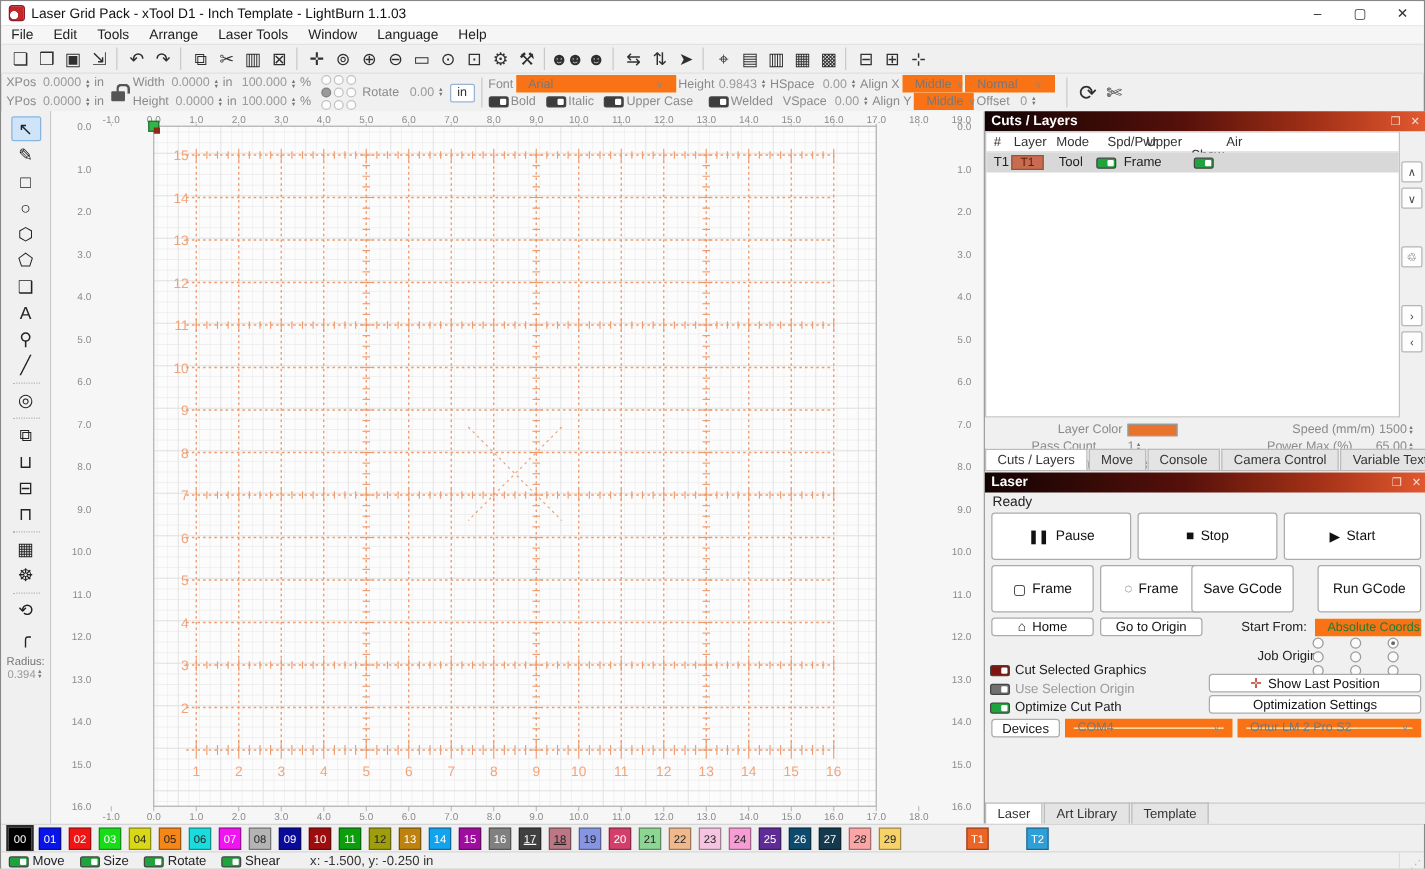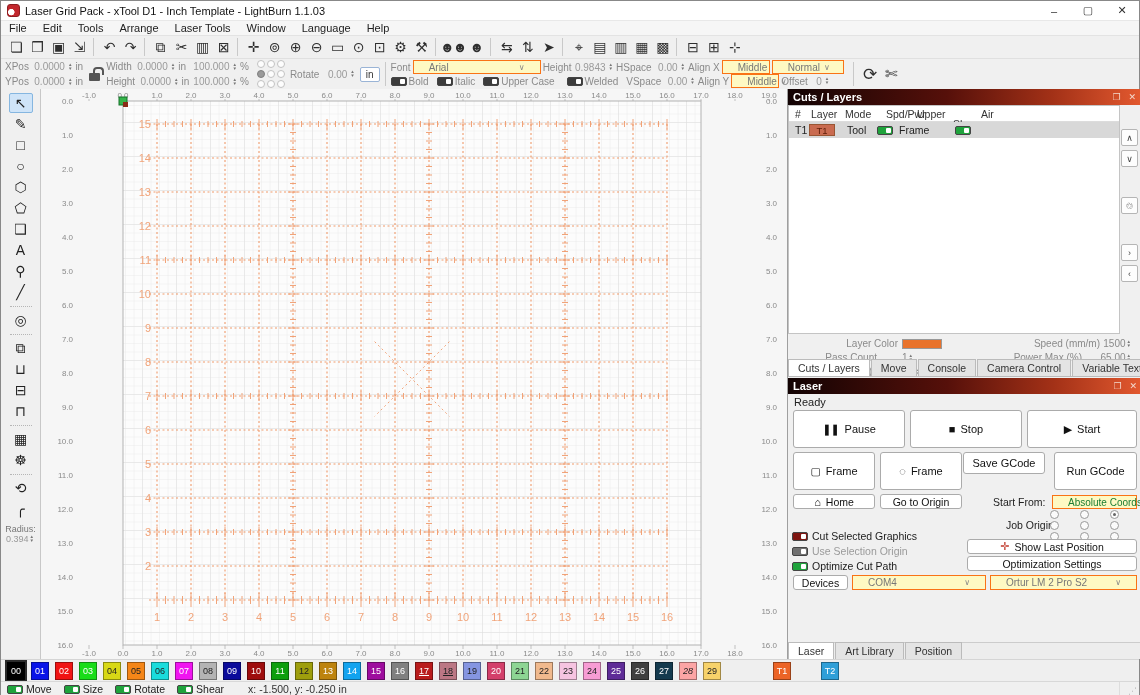--- a/index.html
+++ b/index.html
@@ -26,21 +26,21 @@
   .val{color:#9a9a9a;min-width:34px;text-align:right;white-space:nowrap}
   .spin{display:inline-flex;flex-direction:column;line-height:4px;font-size:4.5px;color:#777;margin:0 1px}
   .spin i{font-style:normal}
   .unit{color:#8a8a8a}
   .padlock{position:relative;width:11px;height:8px;background:#555;border-radius:1px;margin:6px 6px 0 2px}
   .padlock::before{content:"";position:absolute;left:4px;top:-6px;width:7px;height:6px;border:2px solid #555;border-bottom:none;border-radius:4px 4px 0 0}
   .circles{display:grid;grid-template-columns:repeat(3,9px);grid-template-rows:repeat(3,9px);gap:1px;margin:0 4px}
   .circles span{width:8px;height:8px;border-radius:50%;border:1px solid #c2c2c2;background:#fdfdfd}
   .circles span.on{background:#9a9a9a;border-color:#7f7f7f}
   .inbtn{border:1px solid #9ab4d6;background:#fff;border-radius:2px;padding:1px 5px;color:#333;font-size:10px}
-  .combo{display:inline-flex;align-items:center;justify-content:space-between;border:1px solid #f97316;background:#fef9c3;height:14px;padding:0 15px;color:#777;font-size:10px;white-space:nowrap}
+  .combo{display:inline-flex;align-items:center;justify-content:space-between;border:7px solid #f97316;background:#fef9c3;height:14px;padding:0 3px;color:#777;font-size:10px;white-space:nowrap}
   .combo .caret{color:#888;font-size:8px;margin-left:4px}
   .sw{display:inline-block;width:16px;height:9px;border:1px solid #444;border-radius:2px;position:relative;flex:none}
   .sw::after{content:"";position:absolute;right:1px;top:1px;width:5px;height:5px;background:#fff;border-radius:1px}
   .sw.dark{background:#3c3c3c}.sw.green{background:#1fa33c}.sw.red{background:#7e1510}.sw.gray{background:#707070}
   .vsep{width:1px;height:24px;background:#c9c9c9;margin:0 5px}
   
   #tools{position:absolute;left:0;top:88px;width:40px;height:570px;background:#f0f0f0;border-right:1px solid #c8c8c8;display:flex;flex-direction:column;align-items:center;padding-top:4px}
   .tool{width:24px;height:20px;display:flex;align-items:center;justify-content:center;font-size:14px;color:#222;border-radius:2px;margin:0 0 1px}
   .tool.sel{background:#cfe4f8;border:1px solid #85b6e0}
   .tgsep{width:22px;border-top:1px dotted #b5b5b5;margin:3px 0}
@@ -1119,21 +1119,21 @@
           <span>Start</span>
         </div>
       <div class="bigbtn" style="left:5px;top:74px;width:82px;height:38px">
           <span class="bicon">▢</span>
           <span>Frame</span>
         </div>
       <div class="bigbtn" style="left:92px;top:74px;width:82px;height:38px">
           <span class="bicon">◌</span>
           <span>Frame</span>
         </div>
-      <div class="bigbtn" style="left:175px;top:74px;width:82px;height:22px">
+      <div class="bigbtn" style="left:165px;top:74px;width:82px;height:38px">
           <span>Save GCode</span>
         </div>
       <div class="bigbtn" style="left:266px;top:74px;width:83px;height:38px">
           <span>Run GCode</span>
         </div>
       <div class="bigbtn slim" style="left:5px;top:116px;width:82px">
           <span class="bicon">⌂</span>
           <span>Home</span>
         </div>
       <div class="bigbtn slim" style="left:92px;top:116px;width:82px">
@@ -1184,21 +1184,21 @@
         </span>
       <span class="combo" style="position:absolute;left:202px;top:197px;width:147px;height:15px">
           <span>Ortur LM 2 Pro S2</span>
           <span class="caret">∨</span>
         </span>
     </div>
 
     <div id="docktabs">
         <span class="stab act">Laser</span>
         <span class="stab">Art Library</span>
-        <span class="stab">Position</span>
+        <span class="stab">Template</span>
       </div>
   </div>
 
   <div id="palettebar">
       <div class="swatch sel" style="background: rgb(0, 0, 0); color: rgb(255, 255, 255);">00</div>
       <div class="swatch" style="background: rgb(9, 20, 232); color: rgb(255, 255, 255);">01</div>
       <div class="swatch" style="background: rgb(240, 20, 20); color: rgb(255, 255, 255);">02</div>
       <div class="swatch" style="background: rgb(25, 220, 25); color: rgb(255, 255, 255);">03</div>
       <div class="swatch" style="background: rgb(216, 216, 22); color: rgb(34, 34, 34);">04</div>
       <div class="swatch" style="background: rgb(245, 134, 24); color: rgb(34, 34, 34);">05</div>
@@ -1206,30 +1206,30 @@
       <div class="swatch" style="background: rgb(240, 20, 240); color: rgb(255, 255, 255);">07</div>
       <div class="swatch" style="background: rgb(180, 180, 180); color: rgb(34, 34, 34);">08</div>
       <div class="swatch" style="background: rgb(11, 11, 155); color: rgb(255, 255, 255);">09</div>
       <div class="swatch" style="background: rgb(158, 13, 13); color: rgb(255, 255, 255);">10</div>
       <div class="swatch" style="background: rgb(13, 158, 13); color: rgb(255, 255, 255);">11</div>
       <div class="swatch" style="background: rgb(158, 158, 13); color: rgb(34, 34, 34);">12</div>
       <div class="swatch" style="background: rgb(189, 131, 14); color: rgb(255, 255, 255);">13</div>
       <div class="swatch" style="background: rgb(18, 163, 239); color: rgb(255, 255, 255);">14</div>
       <div class="swatch" style="background: rgb(158, 13, 158); color: rgb(255, 255, 255);">15</div>
       <div class="swatch" style="background: rgb(128, 128, 128); color: rgb(255, 255, 255);">16</div>
-      <div class="swatch" style="background: #b91c1c; color: rgb(255, 255, 255); text-decoration: underline;">17</div>
+      <div class="swatch" style="background: #404040; color: rgb(255, 255, 255); text-decoration: underline;">17</div>
       <div class="swatch" style="background: rgb(187, 119, 132); color: rgb(34, 34, 34); text-decoration: underline;">18</div>
       <div class="swatch" style="background: rgb(133, 149, 225); color: rgb(34, 34, 34);">19</div>
       <div class="swatch" style="background: rgb(211, 63, 106); color: rgb(255, 255, 255);">20</div>
       <div class="swatch" style="background: rgb(141, 213, 147); color: rgb(34, 34, 34);">21</div>
       <div class="swatch" style="background: rgb(240, 185, 141); color: rgb(34, 34, 34);">22</div>
       <div class="swatch" style="background: rgb(246, 196, 225); color: rgb(34, 34, 34);">23</div>
       <div class="swatch" style="background: rgb(247, 156, 212); color: rgb(34, 34, 34);">24</div>
       <div class="swatch" style="background: rgb(94, 43, 151); color: rgb(255, 255, 255);">25</div>
-      <div class="swatch" style="background: #404040; color: rgb(255, 255, 255);">26</div>
+      <div class="swatch" style="background: #0c4a6e; color: rgb(255, 255, 255);">26</div>
       <div class="swatch" style="background: rgb(20, 58, 78); color: rgb(255, 255, 255);">27</div>
       <div class="swatch" style="background: #fca5a5; color: rgb(34, 34, 34); font-style: italic;">28</div>
       <div class="swatch" style="background: rgb(247, 210, 106); color: rgb(34, 34, 34);">29</div>
       <div class="swatch" style="background: rgb(236, 100, 38); color: rgb(255, 255, 255); margin-left: 46px;">T1</div>
       <div class="swatch" style="background: rgb(47, 159, 216); color: rgb(255, 255, 255); margin-left: 24px;">T2</div>
     </div>
 
   <div id="statusbar">
     <span id="coordwrap" style="display:flex;align-items:center">
         <span class="stgl">

